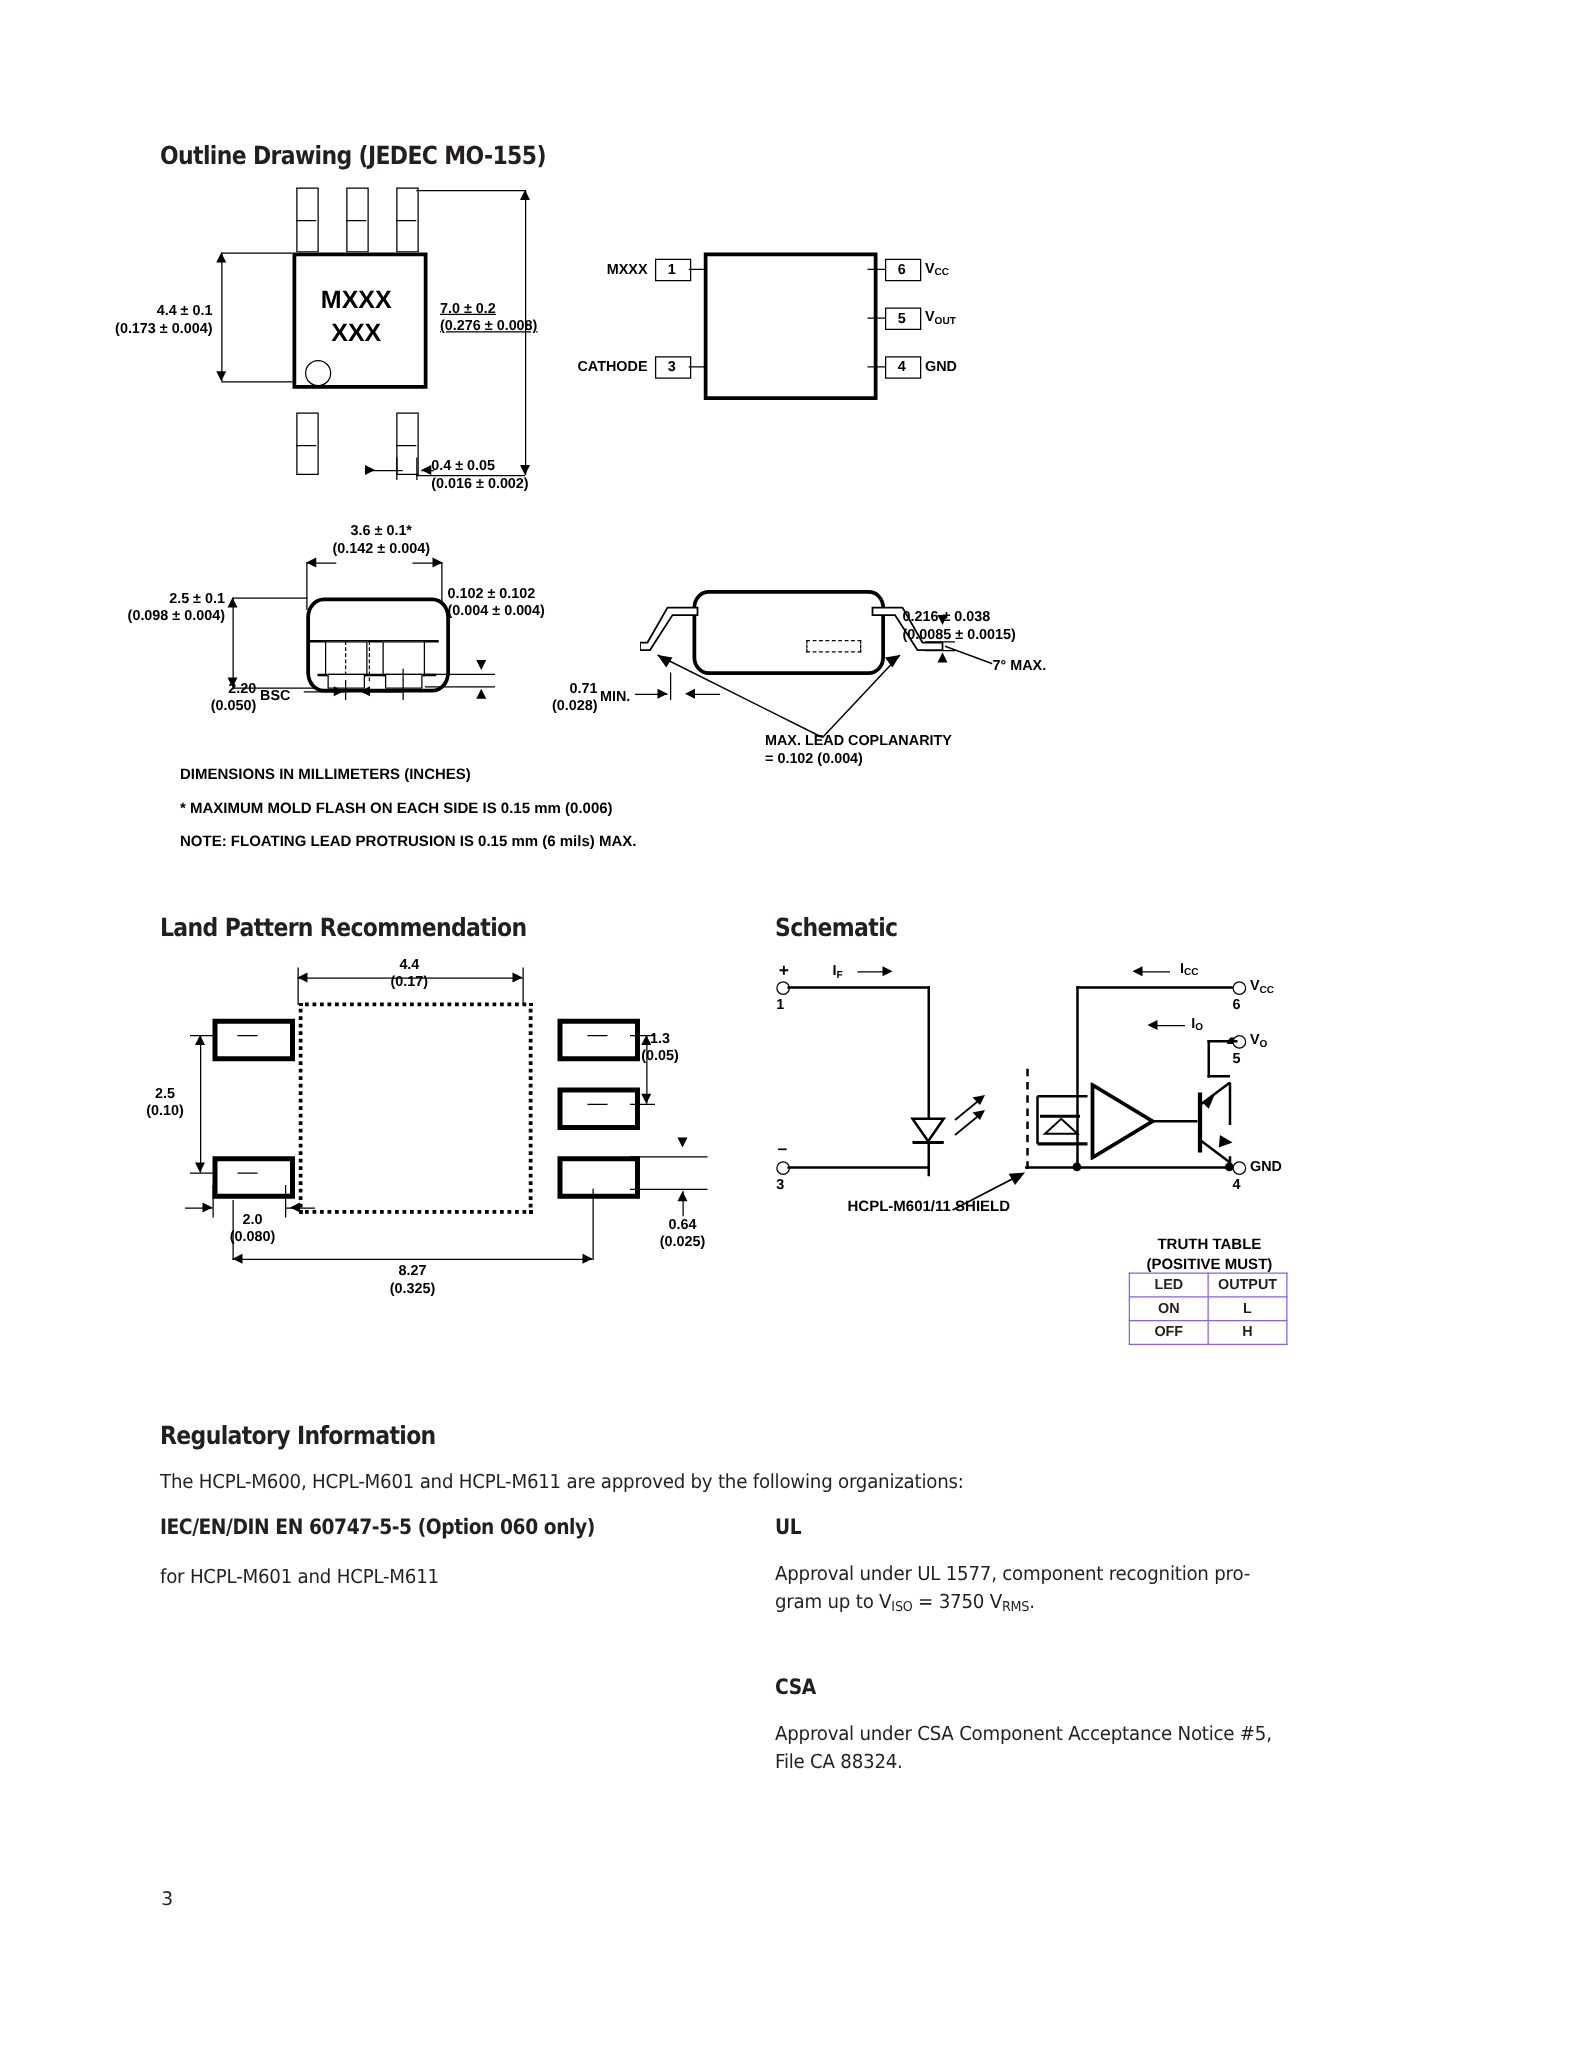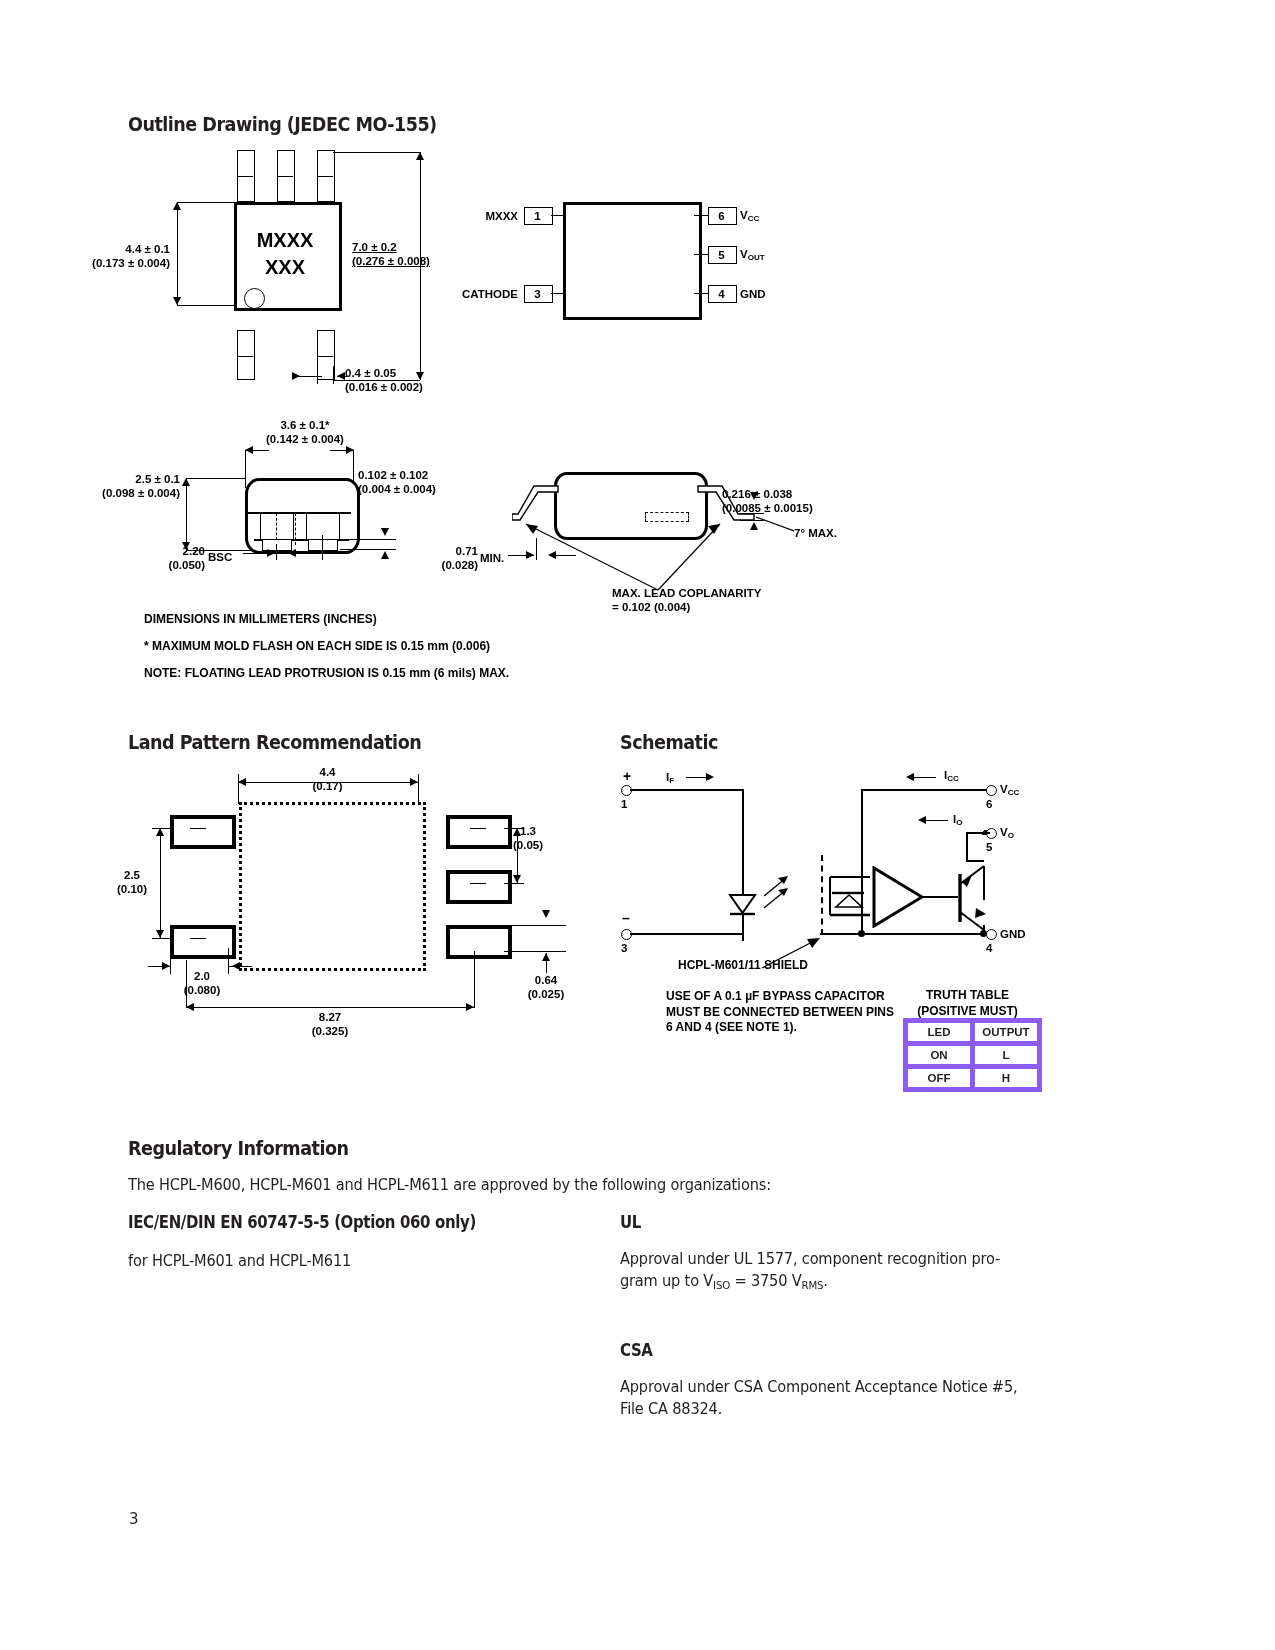--- a/index.html
+++ b/index.html
@@ -44,21 +44,21 @@
   
   .arw{position:absolute;width:0;height:0;}
   .arw-u{border-left:4px solid transparent;border-right:4px solid transparent;border-bottom:8px solid #000;}
   .arw-d{border-left:4px solid transparent;border-right:4px solid transparent;border-top:8px solid #000;}
   .arw-l{border-top:4px solid transparent;border-bottom:4px solid transparent;border-right:8px solid #000;}
   .arw-r{border-top:4px solid transparent;border-bottom:4px solid transparent;border-left:8px solid #000;}
 
   
   .tt{position:absolute;border-collapse:collapse;font-family:"Liberation Sans",sans-serif;
       font-weight:700;font-size:11.5px;}
-  .tt td{border:5px solid #8b5cf6;text-align:center;padding:1px 0;width:62px;height:16px;}
+  .tt td{border:1px solid #8b5cf6;text-align:center;padding:1px 0;width:62px;height:16px;}
 
   .pgnum{font-family:"DejaVu Sans",sans-serif;font-size:15px;color:#231f20;}
 </style>
 </head>
 <body>
 
 <div class="page">
 
   <div class="h-sec abs" style="left:128px;top:112px;">Outline Drawing (JEDEC MO-155)</div>
 
@@ -467,25 +467,20 @@
 
     <div class="ln hl2 abs" style="left:966px;top:832px;width:24px;"></div>
     <div class="ln vl2 abs" style="left:966px;top:832px;height:30px;"></div>
     <div class="ln hl2 abs" style="left:966px;top:860px;width:18px;"></div>
 
     <div class="oc abs" style="left:986px;top:929px;width:9px;height:9px;"></div>
     <div class="eng abs" style="left:986px;top:941px;">4</div>
     <div class="eng abs" style="left:1000px;top:927px;">GND</div>
   </div>
 
-  <div class="eng abs" style="left:666px;top:989px;font-size:12px;line-height:1.3;">
-    <span>USE OF A 0.1 µF BYPASS CAPACITOR</span><br>
-    <span>MUST BE CONNECTED BETWEEN PINS</span><br>
-    <span>6 AND 4 (SEE NOTE 1).</span>
-  </div>
 
   <div class="eng eng-c abs" style="left:900px;top:988px;width:135px;font-size:12px;line-height:1.3;">
     <span>TRUTH TABLE</span><br>
     <span>(POSITIVE MUST)</span>
   </div>
   <table class="tt" style="left:903px;top:1018px;">
     <tbody>
         <tr>
       <td>LED</td>
       <td>OUTPUT</td>

